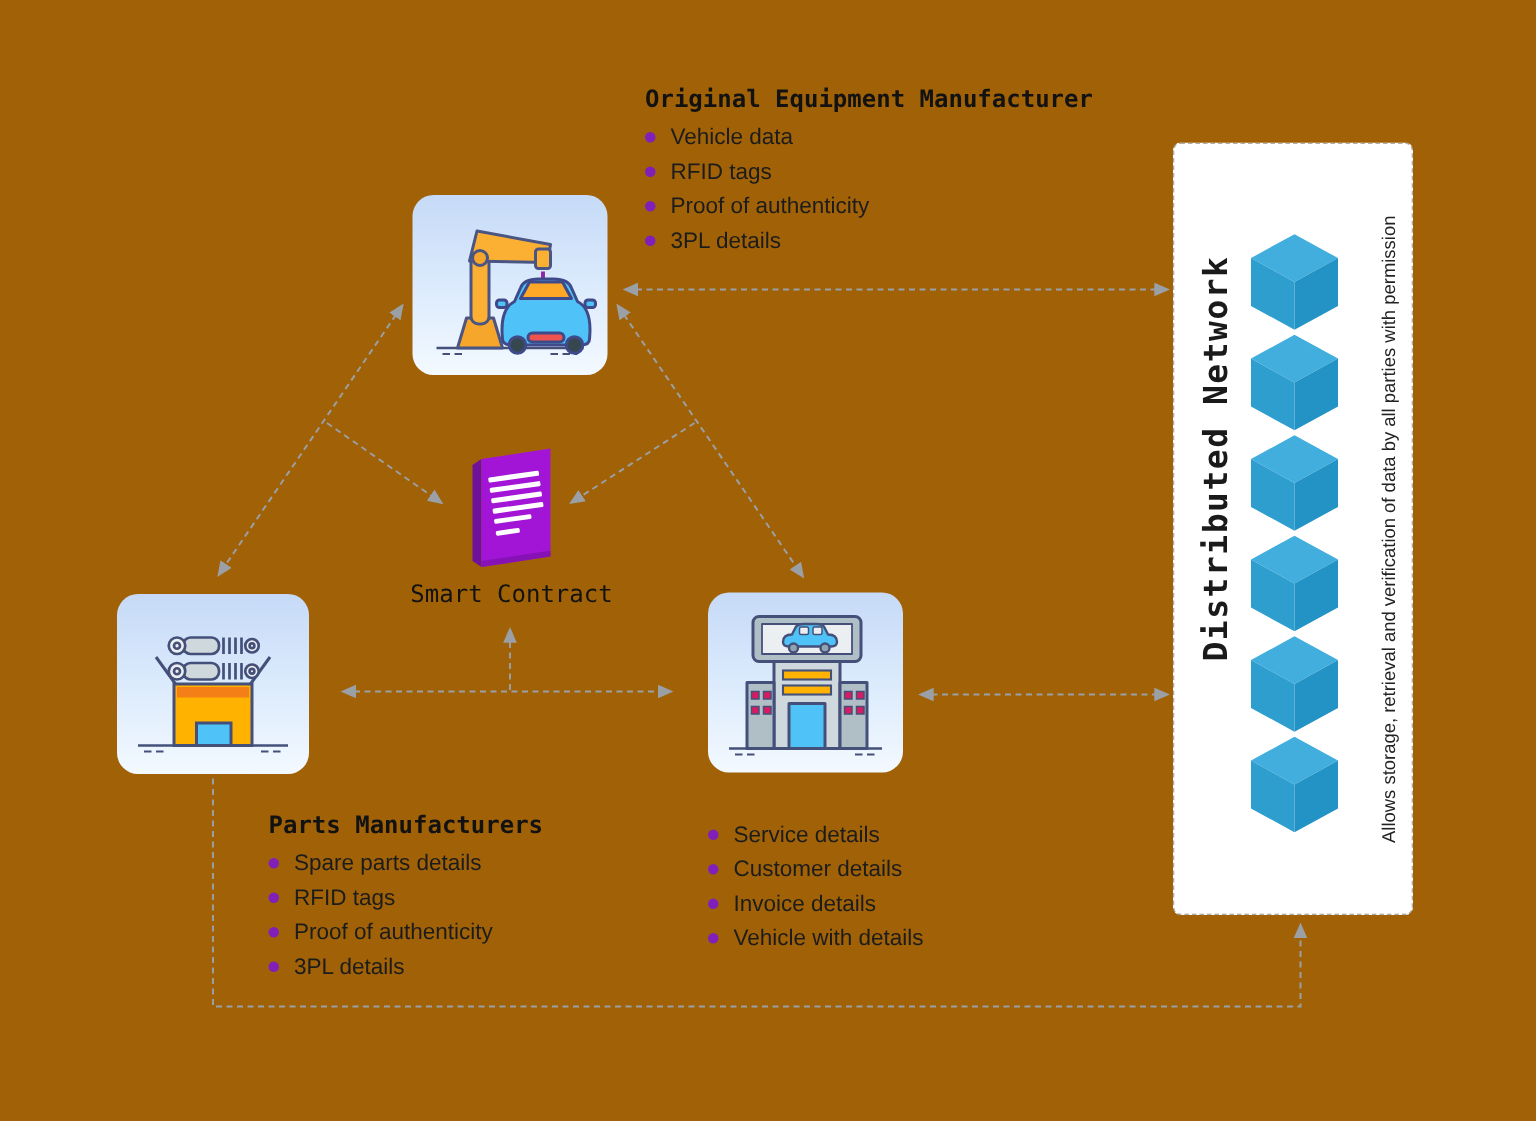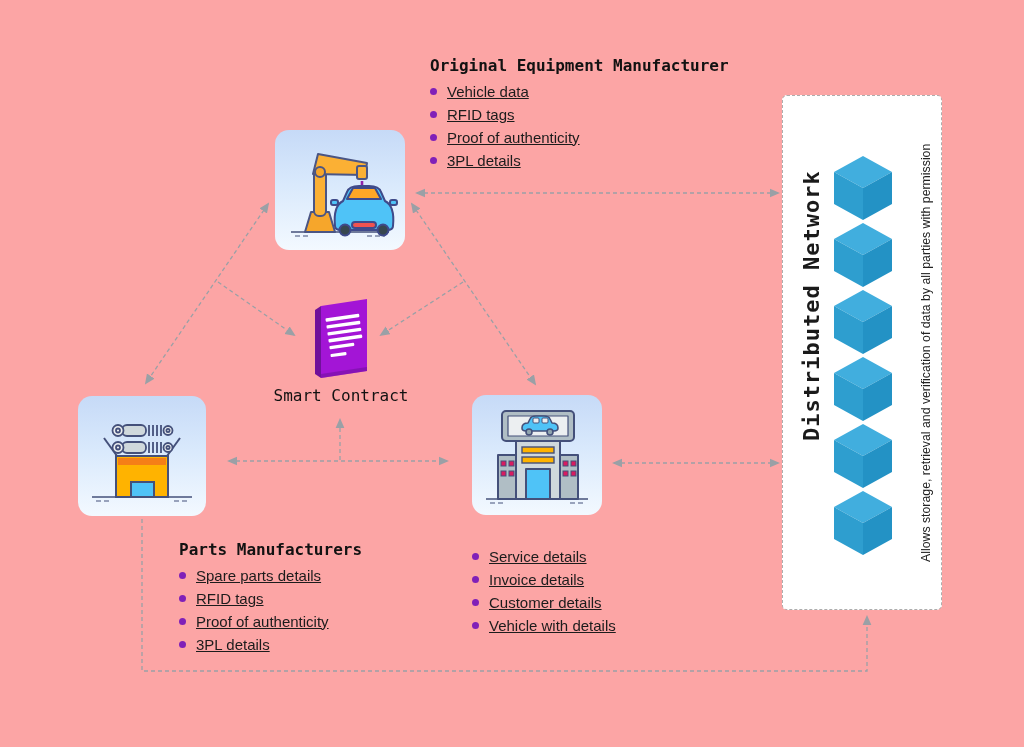--- a/index.html
+++ b/index.html
@@ -2,38 +2,38 @@
 <html style="--bullet: #8020b8; --arrow: #9aa0a6; --cube-top: #41aede; --cube-left: #2e9ecf; --cube-right: #2392c5; --contract-front: #a315d6; --contract-side: #70119a;"><head>
 <meta charset="utf-8">
 <style>
   :root{
     --bullet:#8020b8; --arrow:#9aa0a6;
     --cube-top:#41aede; --cube-left:#2e9ecf; --cube-right:#2392c5;
     --contract-front:#a315d6; --contract-side:#70119a;
   }
   *{margin:0;padding:0;box-sizing:border-box;}
   body{background:#ffffff;font-family:"Liberation Sans",sans-serif;}
-  .canvas{position:relative;width:1024px;height:747px;background:#fca5a5;overflow:hidden;}
+  .canvas{position:relative;width:1024px;height:747px;background:#a16207;overflow:hidden;}
   .arrow-layer{position:absolute;left:0;top:0;width:1024px;height:747px;}
   .arr{fill:none;stroke:var(--arrow);stroke-width:1.3;stroke-dasharray:4 3;}
   .ah{fill:var(--arrow);}
 
   .node-box{position:absolute;border-radius:14px;
     background:linear-gradient(180deg,#c6daf7 0%,#d9e9fc 45%,#f3f9ff 100%);
     display:flex;align-items:center;justify-content:center;}
   #oem-box{left:275px;top:130px;width:130px;height:120px;}
   #parts-box{left:78px;top:396px;width:128px;height:120px;}
   #dealer-box{left:472px;top:395px;width:130px;height:120px;}
 
   .entity-text{position:absolute;}
   .entity-text h3{font-family:"DejaVu Sans Mono",monospace;font-weight:bold;
     font-size:16px;color:#121212;letter-spacing:0;white-space:nowrap;}
   .entity-text ul{list-style:none;margin-top:9px;}
   .entity-text li{display:flex;align-items:center;gap:10px;height:14px;
-    margin-bottom:9px;font-size:15px;color:#1c1c1c;white-space:nowrap;text-decoration:underline;}
+    margin-bottom:9px;font-size:15px;color:#1c1c1c;white-space:nowrap;}
   .dot{width:7px;height:7px;border-radius:50%;background:var(--bullet);flex:0 0 auto;}
 
   #oem-text{left:430px;top:56px;}
   #parts-text{left:179px;top:540px;}
   #dealer-text{left:472px;top:540px;}
 
   #contract-icon{position:absolute;left:308px;top:296px;}
   #contract-label{position:absolute;left:238px;top:386px;width:206px;text-align:center;
     font-family:"DejaVu Sans Mono",monospace;font-weight:normal;font-size:16px;color:#121212;white-space:nowrap;}
   .c-front{fill:var(--contract-front);}
@@ -230,25 +230,25 @@
   </div>
 
   <div class="entity-text" id="dealer-text">
     <ul>
       <li>
           <span class="dot"></span>
           <span>Service details</span>
         </li>
       <li>
           <span class="dot"></span>
+          <span>Customer details</span>
+        </li>
+      <li>
+          <span class="dot"></span>
           <span>Invoice details</span>
-        </li>
-      <li>
-          <span class="dot"></span>
-          <span>Customer details</span>
         </li>
       <li>
           <span class="dot"></span>
           <span>Vehicle with details</span>
         </li>
     </ul>
   </div>
 
   <div id="dn-box">
     <div id="dn-title" class="vtext">Distributed Network</div>

